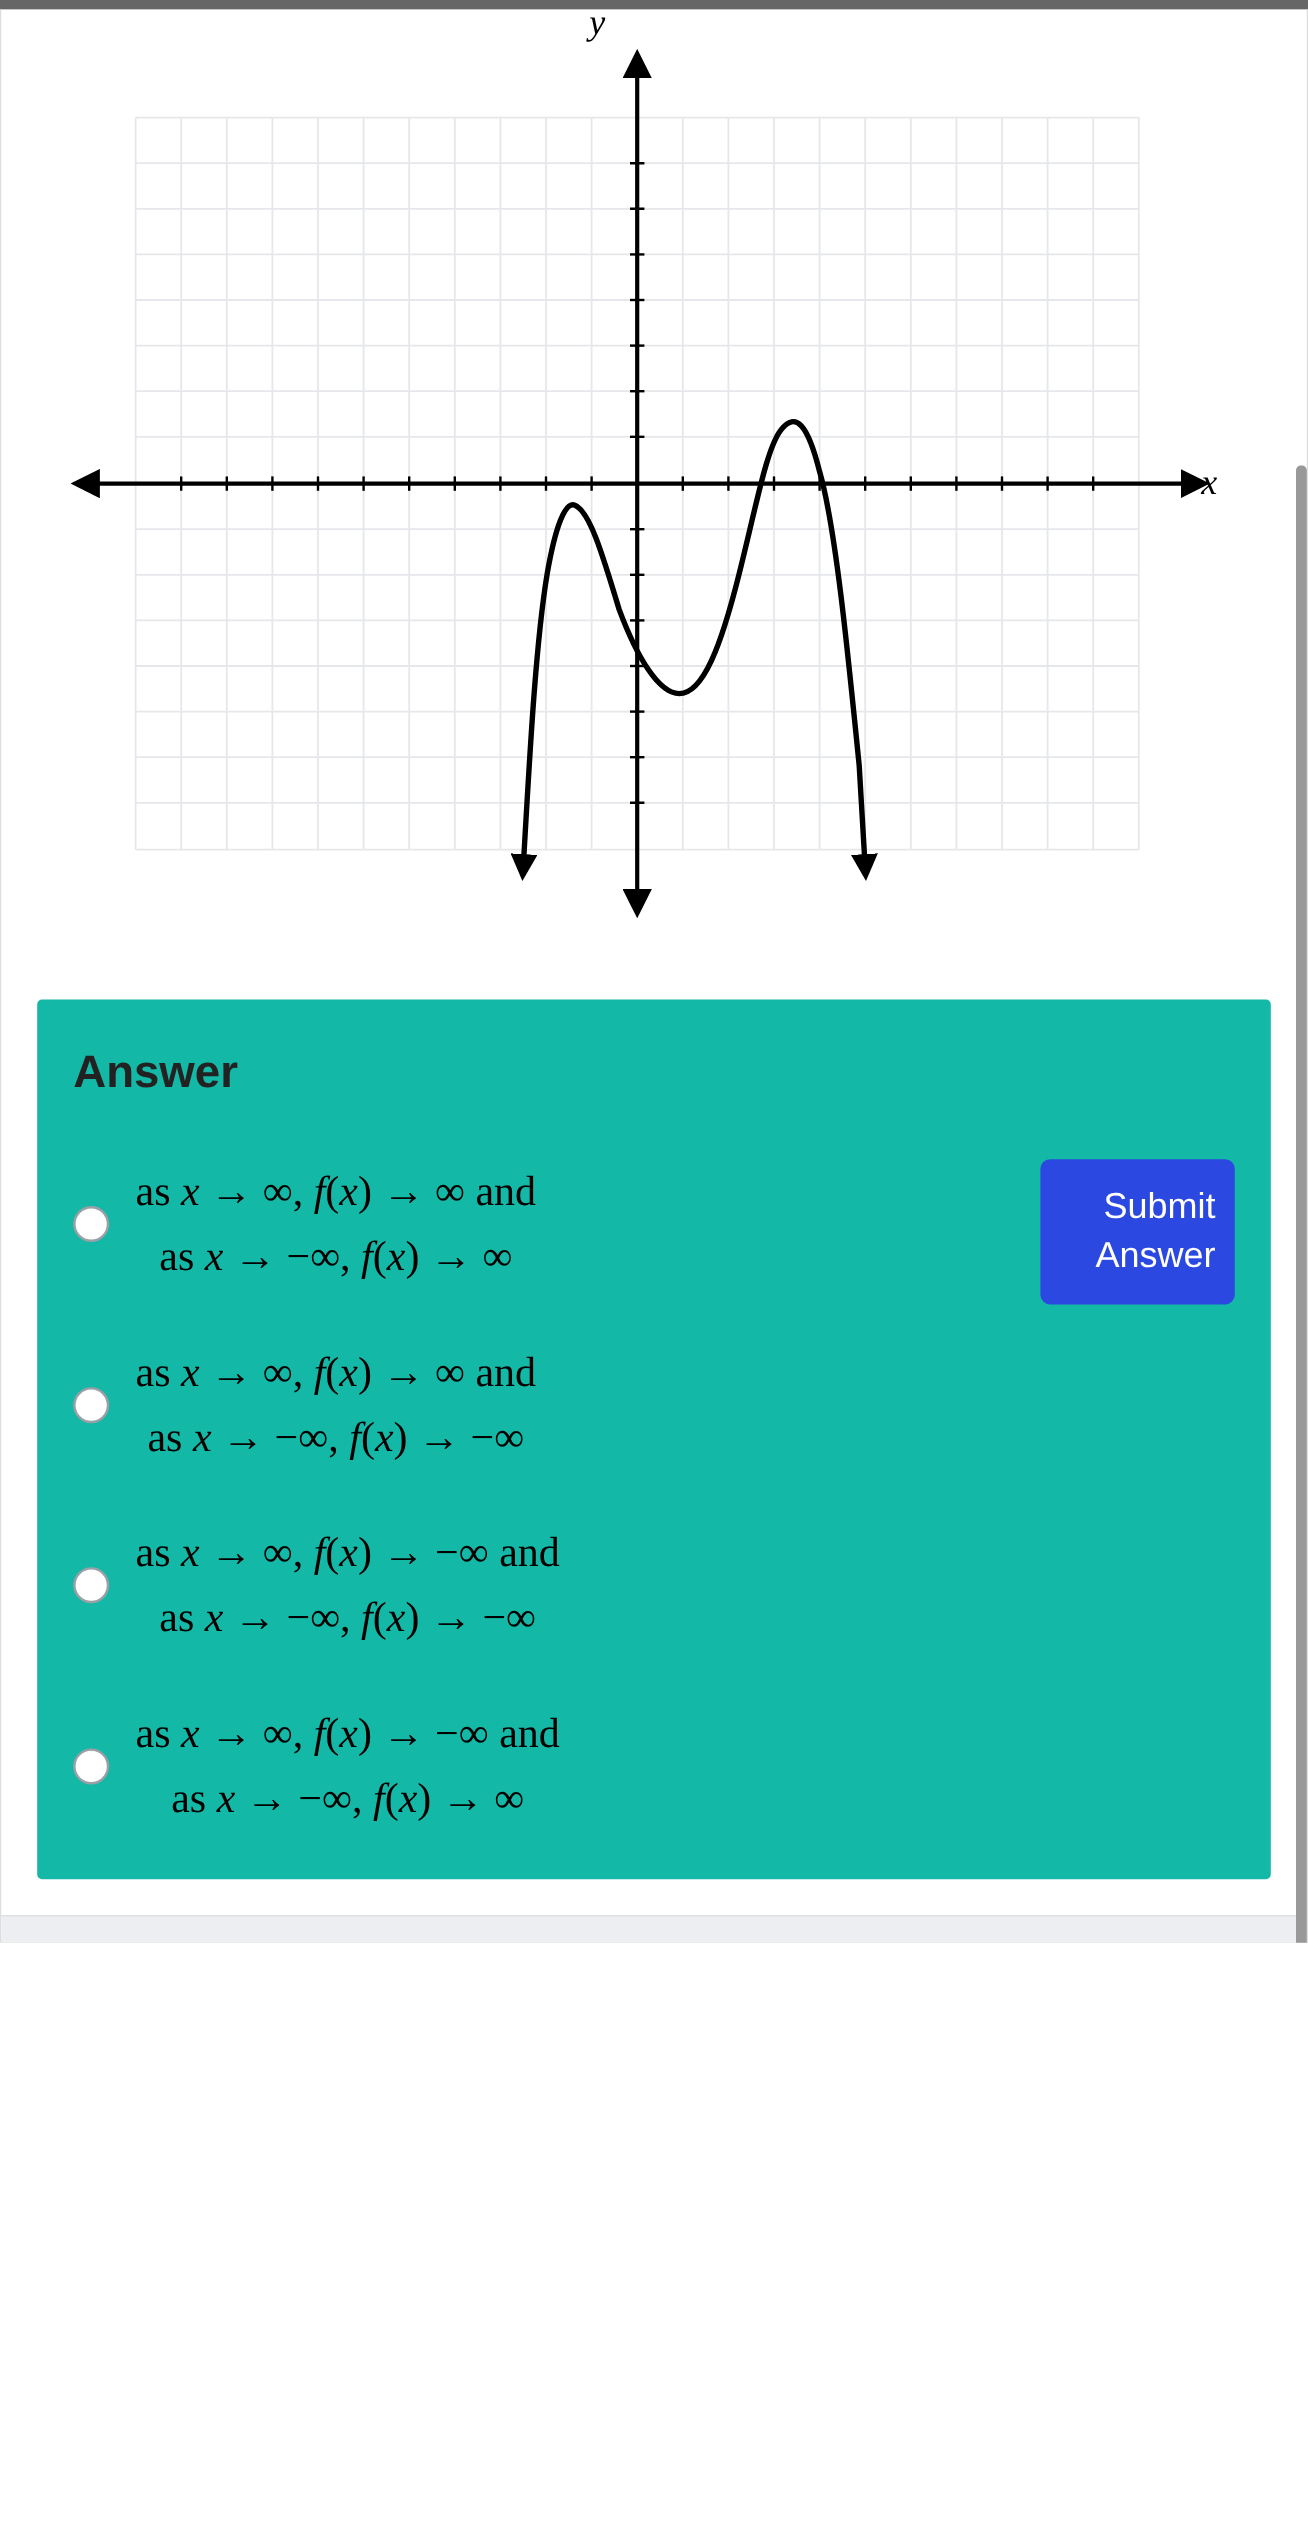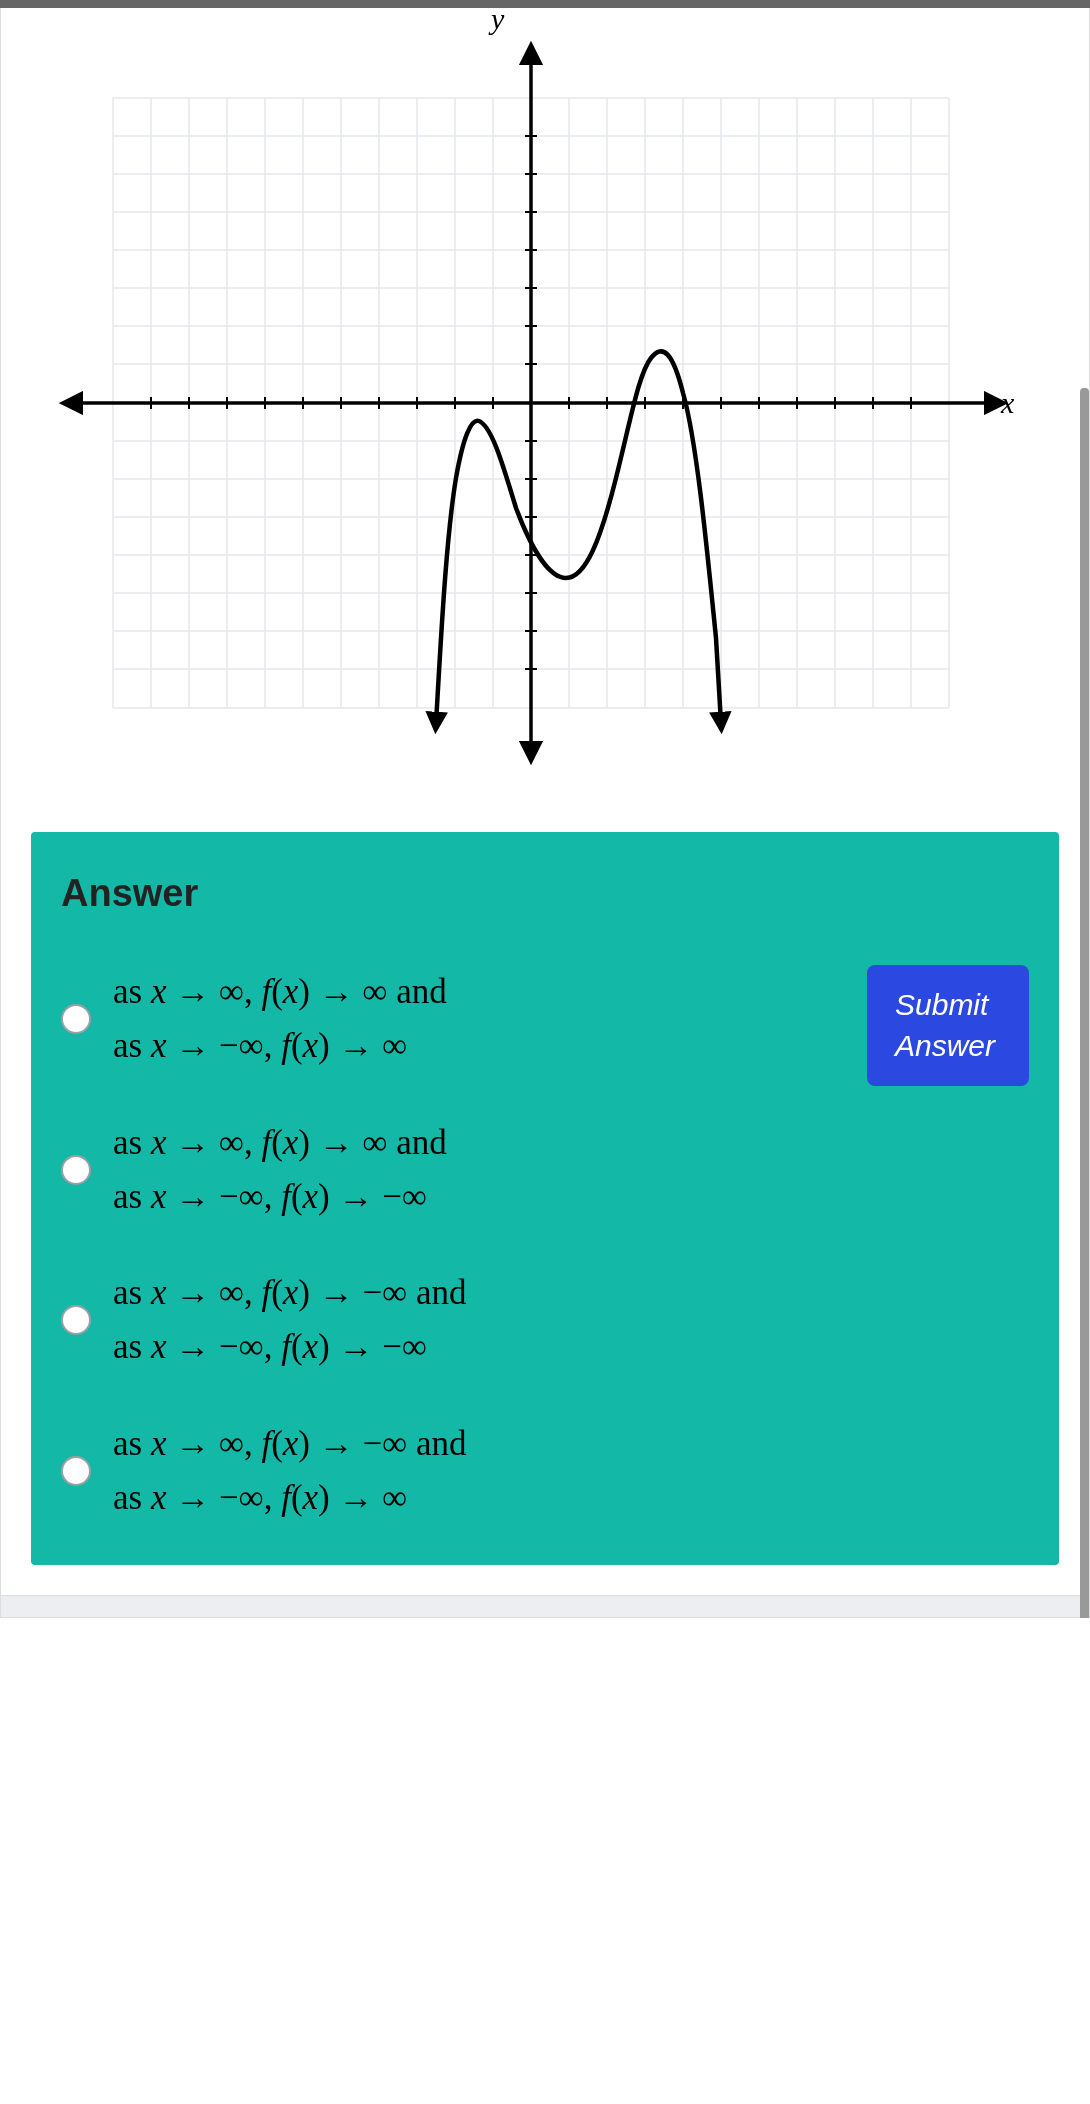--- a/index.html
+++ b/index.html
@@ -40,20 +40,21 @@
   .options-row {
     display: flex;
     align-items: flex-start;
     gap: 30px;
   }
   .options-col {
     flex: 1;
     display: flex;
     flex-direction: column;
     gap: 42px;
+    text-align: center;
   }
   .option {
     display: flex;
     align-items: center;
     gap: 22px;
   }
   .radio {
     width: 30px;
     height: 30px;
     border: 2px solid #9aa0a6;
@@ -67,29 +68,28 @@
     line-height: 1.55;
     color: #000;
     white-space: nowrap;
   }
   .option-text .mi { font-style: italic; }
   .submit-btn {
     background: #2b49e0;
     color: #fff;
     font-family: -apple-system, "Helvetica Neue", Arial, sans-serif;
     font-size: 30px;
-    padding: 20px 28px;
+    padding: 20px 16px;
     border-radius: 8px;
-    text-align: left;
+    text-align: right;
     line-height: 1.35;
     cursor: pointer;
     border: none;
     flex-shrink: 0;
     width: 162px;
-    font-style: italic;
   }
   .axis-label {
     font-style: italic;
     font-family: Georgia, "Times New Roman", serif;
     font-size: 30px;
     position: absolute;
   }
   .scroll-thumb {
     position: absolute;
     right: 0;

